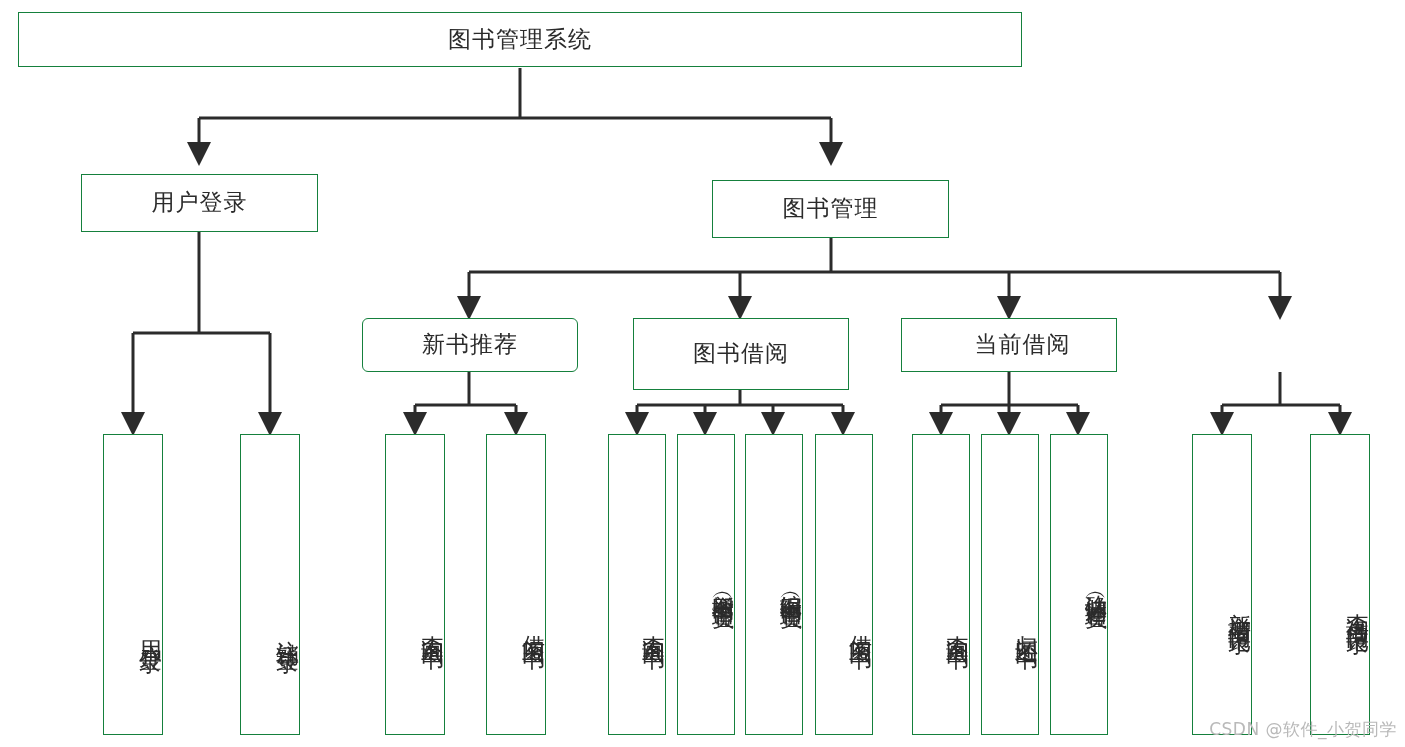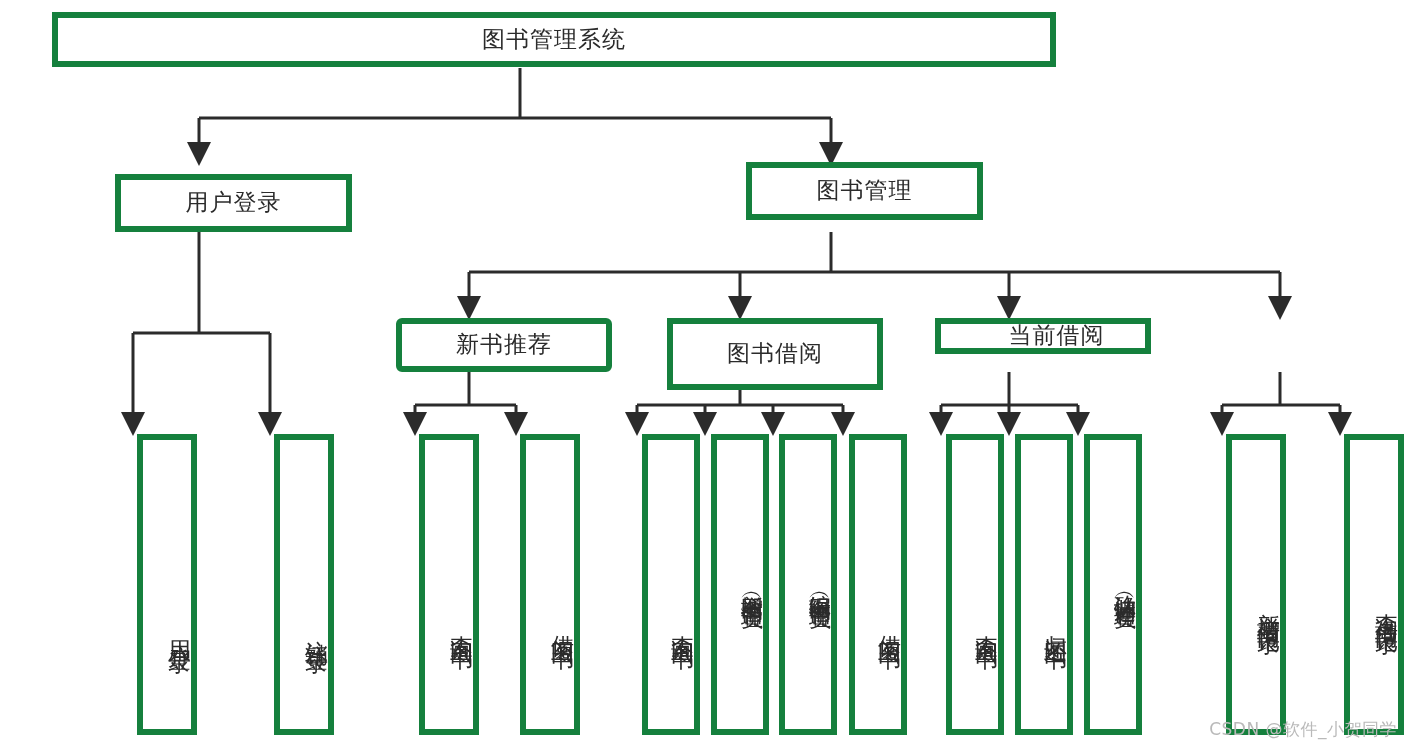--- a/index.html
+++ b/index.html
@@ -23,26 +23,25 @@
     left: 0;
     top: 0;
     width: 1405px;
     height: 747px;
     pointer-events: none;
   }
   .node {
     position: absolute;
     box-sizing: border-box;
     background: #ffffff;
-    border: 6px solid #15803d;
+    border: 1px solid #15803d;
     display: flex;
     align-items: center;
     justify-content: center;
     color: #2b2b2b;
-    margin-left: 34px;
   }
   .node-h {
     font-size: 23px;
     letter-spacing: 1px;
     line-height: 1.1;
   }
   .node-root {
     font-size: 23px;
     letter-spacing: 1px;
   }
@@ -130,31 +129,31 @@
     </g>
   </svg>
 
   <div class="node node-root" style="left:18px; top:12px; width:1004px; height:55px;">
     <span>图书管理系统</span>
   </div>
 
   <div class="node node-h" style="left:81px; top:174px; width:237px; height:58px;">
     <span>用户登录</span>
   </div>
-  <div class="node node-h" style="left:712px; top:162px; width:237px; height:58px;">
+  <div class="node node-h" style="left:712px; top:180px; width:237px; height:58px;">
     <span>图书管理</span>
   </div>
 
   <div class="node node-h" style="left:362px; top:318px; width:216px; height:54px;border-radius:6px;">
     <span>新书推荐</span>
   </div>
   <div class="node node-h" style="left:633px; top:318px; width:216px; height:72px;">
     <span>图书借阅</span>
   </div>
-  <div class="node node-h" style="left:901px; top:318px; width:216px; height:36px;padding-left:27px;">
+  <div class="node node-h" style="left:901px; top:318px; width:216px; height:54px;padding-left:27px;">
     <span>当前借阅</span>
   </div>
 
   <div class="node node-v" style="left:103px; top:434px; width:60px; height:301px; padding-top:95px;">
     <span class="vtext">用户登录</span>
   </div>
   <div class="node node-v" style="left:240px; top:434px; width:60px; height:301px; padding-top:95px;">
     <span class="vtext">注销登录</span>
   </div>
 

